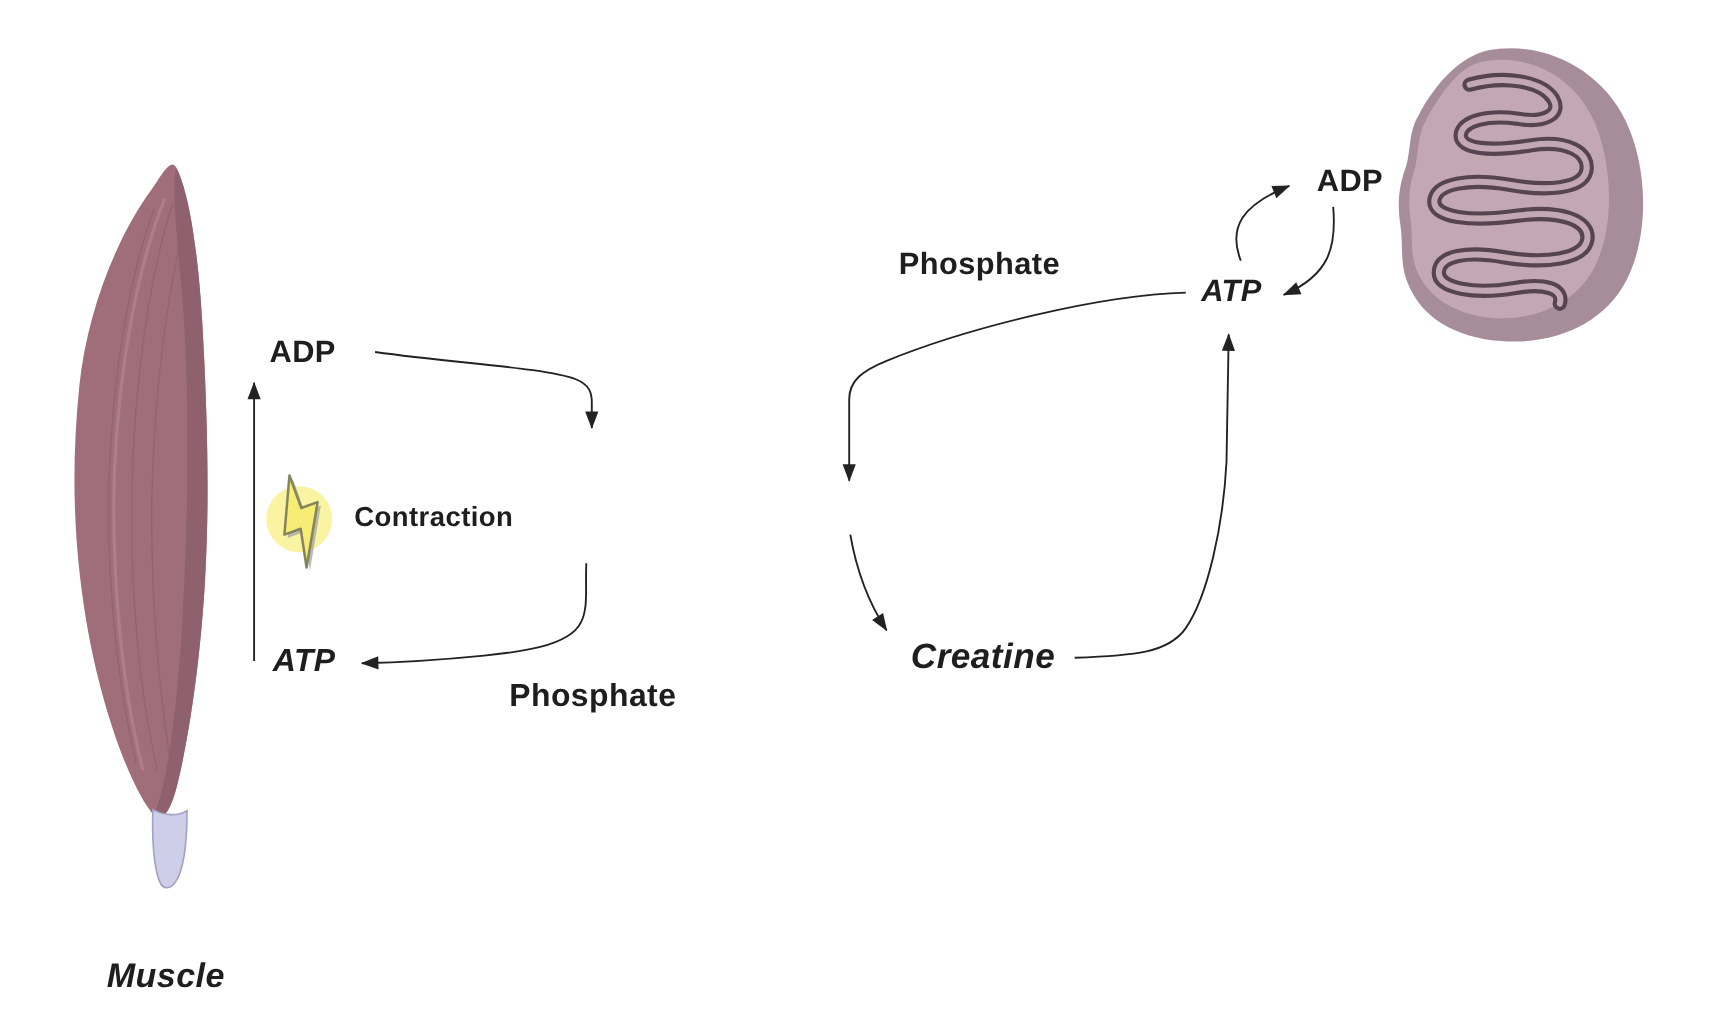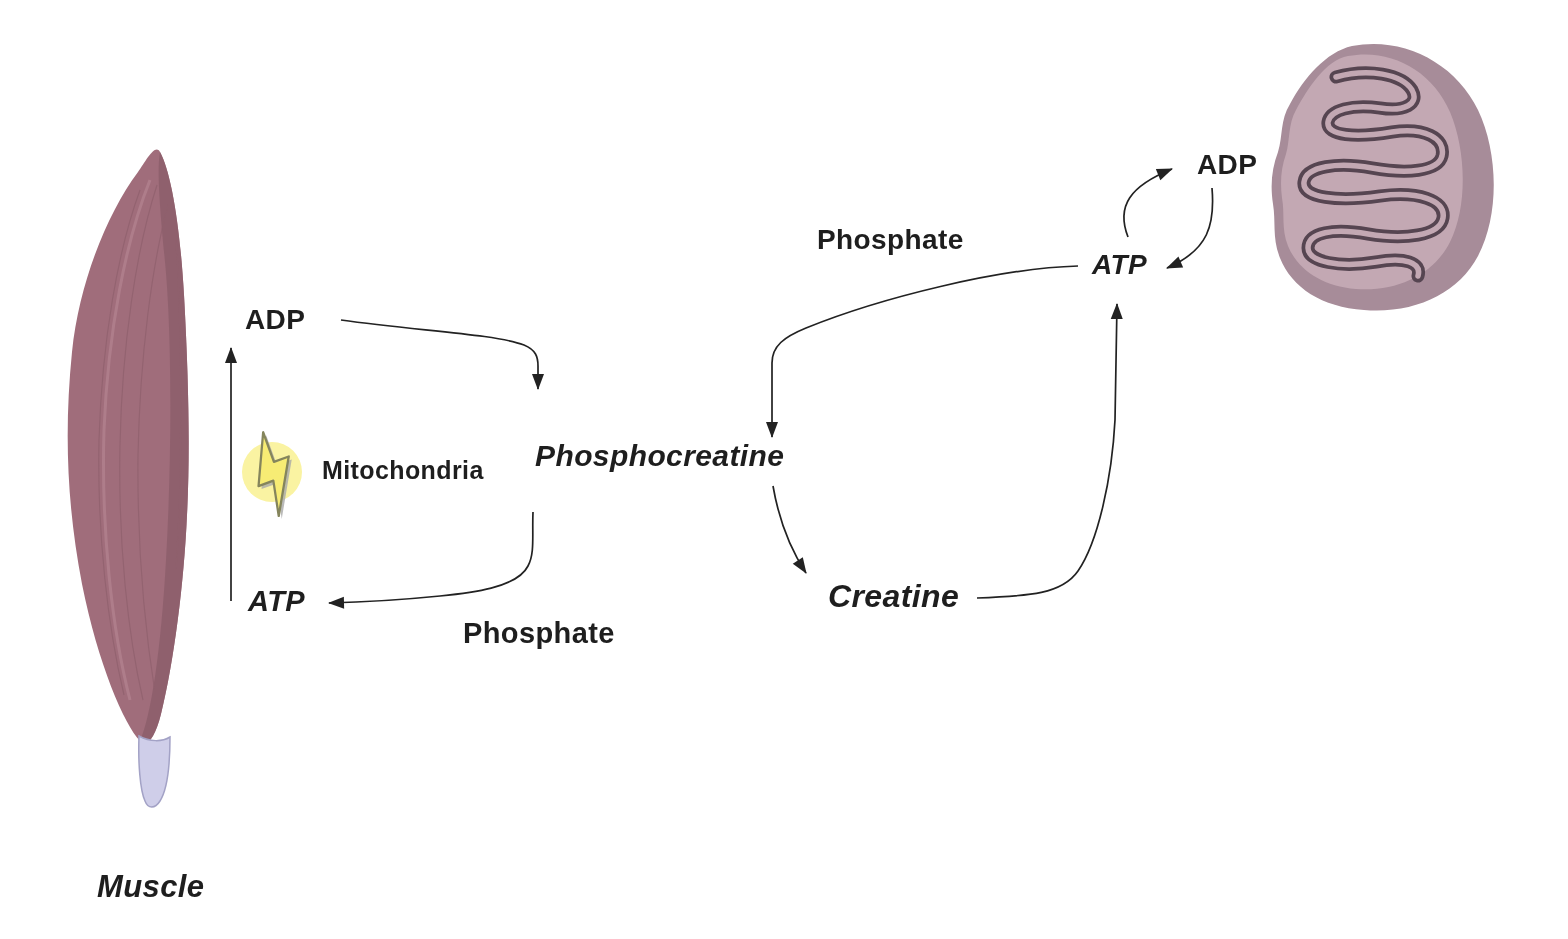--- a/index.html
+++ b/index.html
@@ -92,27 +92,26 @@
       <path d="M 1078 266 C 1000 268 880 298 806 328 C 784 337 772 346 772 363 L 772 437" marker-end="url(#ah)"></path>
       <path d="M 773 486 C 778 515 789 547 806 573" marker-end="url(#ah)"></path>
       <path d="M 977 598 C 1030 596 1062 594 1078 571 C 1098 542 1112 478 1115 420 L 1117 304" marker-end="url(#ah)"></path>
       <path d="M 1128 237 C 1116 206 1130 186 1172 169" marker-end="url(#ah)"></path>
       <path d="M 1212 188 C 1215 224 1209 250 1167 268" marker-end="url(#ah)"></path>
     </g>
   </svg>
 
   <div class="lbl w400" style="left:245px;top:306px;font-size:28px;">ADP</div>
 
-  <div class="lbl w400" style="left:322px;top:458px;font-size:25px;">Mitochondria</div>
+  <div class="lbl w400" style="left:322px;top:458px;font-size:25px;">Contraction</div>
 
   <div class="lbl w700" style="left:248px;top:587px;font-size:29px;">ATP</div>
 
   <div class="lbl w400" style="left:463px;top:619px;font-size:29px;">Phosphate</div>
 
-  <div class="lbl w700" style="left:535px;top:441px;font-size:30px;">Phosphocreatine</div>
 
   <div class="lbl w700" style="left:828px;top:580px;font-size:32px;">Creatine</div>
 
   <div class="lbl w400" style="left:817px;top:226px;font-size:28px;">Phosphate</div>
 
   <div class="lbl w700" style="left:1092px;top:251px;font-size:28px;">ATP</div>
 
   <div class="lbl w400" style="left:1197px;top:151px;font-size:28px;">ADP</div>
 
 

